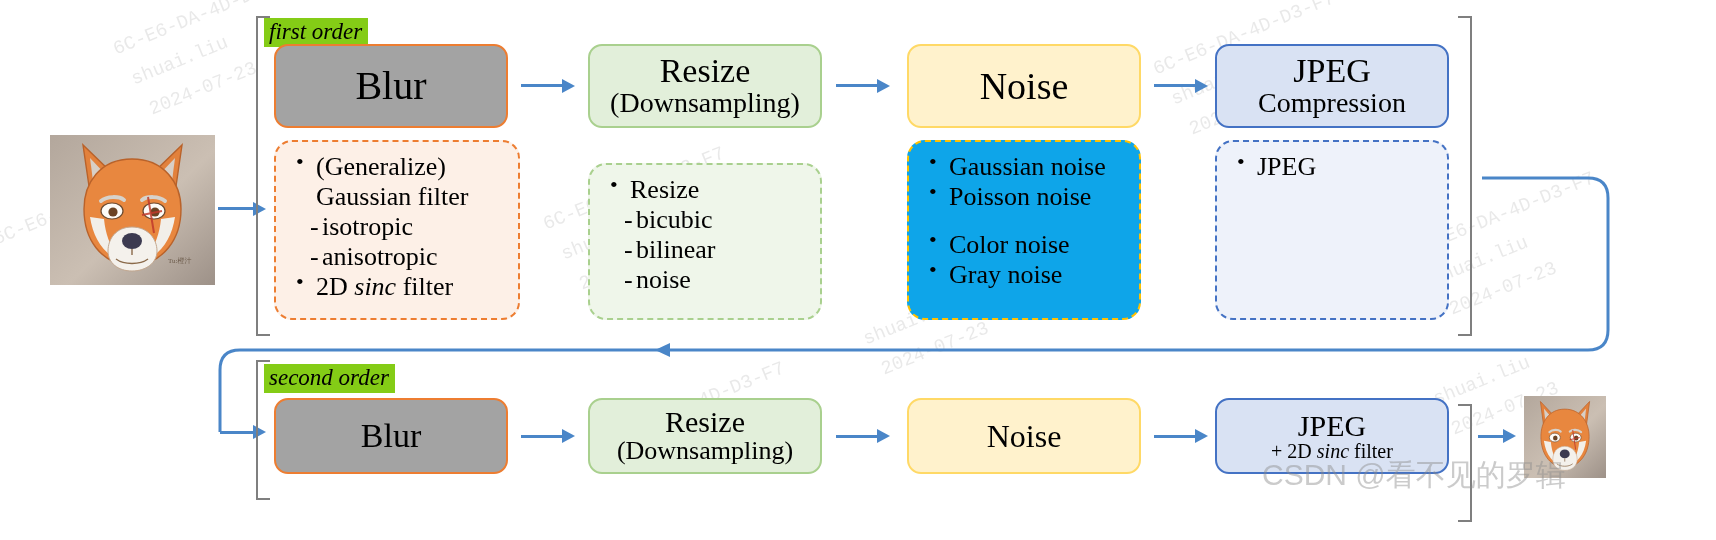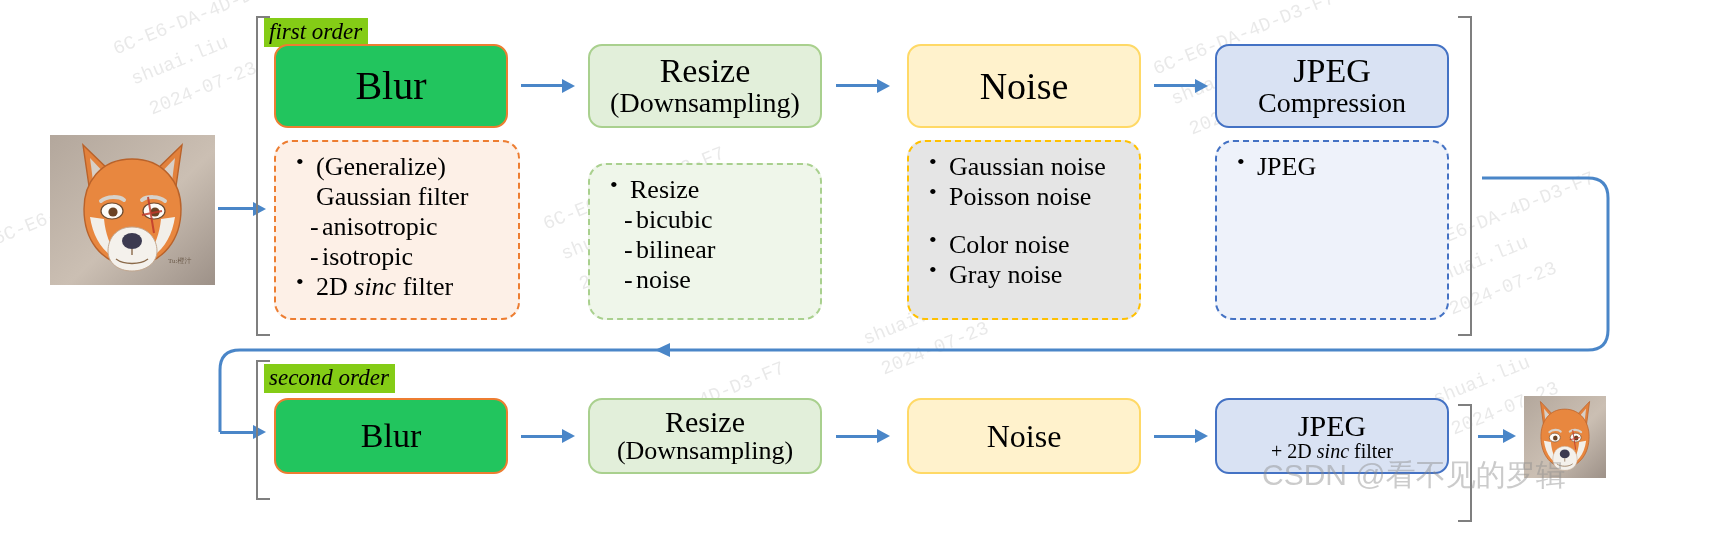--- a/index.html
+++ b/index.html
@@ -26,37 +26,37 @@
     flex-direction: column;
     align-items: center;
     justify-content: center;
     text-align: center;
     line-height: 1.02;
     color: #000;
   }
   .stage-box .l1 { display:block; }
   .stage-box .l2 { display:block; }
 
-  .box-blur   { background: #22c55e; border-color: #ED7D31; }
+  .box-blur   { background: #a3a3a3; border-color: #ED7D31; }
   .box-resize { background: #E2EFDA; border-color: #A9D08E; }
   .box-noise  { background: #FFF2CC; border-color: #FFD966; }
   .box-jpeg   { background: #D9E2F3; border-color: #4472C4; }
 
   
   .detail-box {
     position: absolute;
     border-radius: 18px;
     border-width: 2.5px;
     border-style: dashed;
     padding: 10px 12px 10px 14px;
     color: #000;
   }
   .d-blur   { background: #FDF0E7; border-color: #ED7D31; }
   .d-resize { background: #EFF6EA; border-color: #A9D08E; }
-  .d-noise  { background: #e5e5e5; border-color: #FFC000; font-family: Liberation Serif, serif; }
+  .d-noise  { background: #0ea5e9; border-color: #FFC000; font-family: Liberation Serif, serif; }
   .d-jpeg   { background: #EEF2FA; border-color: #4472C4; }
 
   .detail-box ul { list-style: none; margin: 0; padding: 0; }
   .detail-box li { white-space: nowrap; }
   .bullet-row { position: relative; padding-left: 26px; }
   .bullet-row::before {
     content: "\2022";
     position: absolute; left: 6px; top: -1px;
     font-size: 22px; line-height: 1;
   }
@@ -236,22 +236,22 @@
   <div class="arrow-line" style="left:836px; top:84px; width:48px;"></div>
   <div class="arrow-head" style="left:877px; top:78.5px;"></div>
 
   <div class="arrow-line" style="left:1154px; top:84px; width:48px;"></div>
   <div class="arrow-head" style="left:1195px; top:78.5px;"></div>
 
   <div class="detail-box d-blur" style="left:274px; top:140px; width:246px; height:180px; font-size:26px;">
     <ul>
       <li class="bullet-row">(Generalize)</li>
       <li class="cont-row">Gaussian filter</li>
+      <li class="dash-row">isotropic</li>
       <li class="dash-row">anisotropic</li>
-      <li class="dash-row">isotropic</li>
       <li class="bullet-row"><span>2D </span><span class="ital">sinc</span><span> filter</span></li>
     </ul>
   </div>
 
   <div class="detail-box d-resize" style="left:588px; top:163px; width:234px; height:157px; font-size:26px;">
     <ul>
       <li class="bullet-row">Resize</li>
       <li class="dash-row">bicubic</li>
       <li class="dash-row">bilinear</li>
       <li class="dash-row">noise</li>

